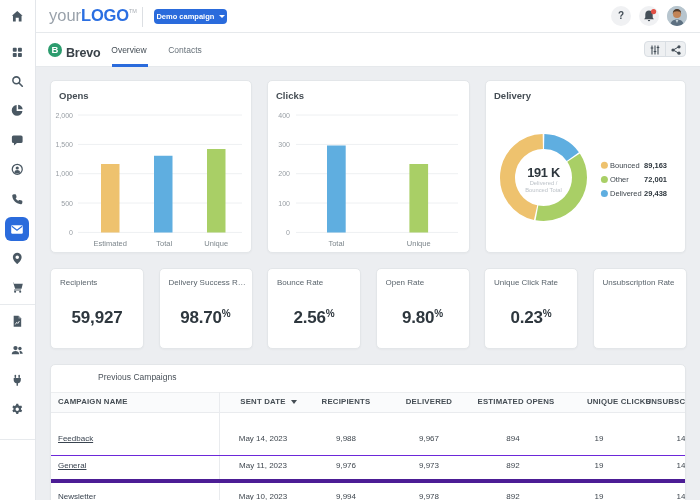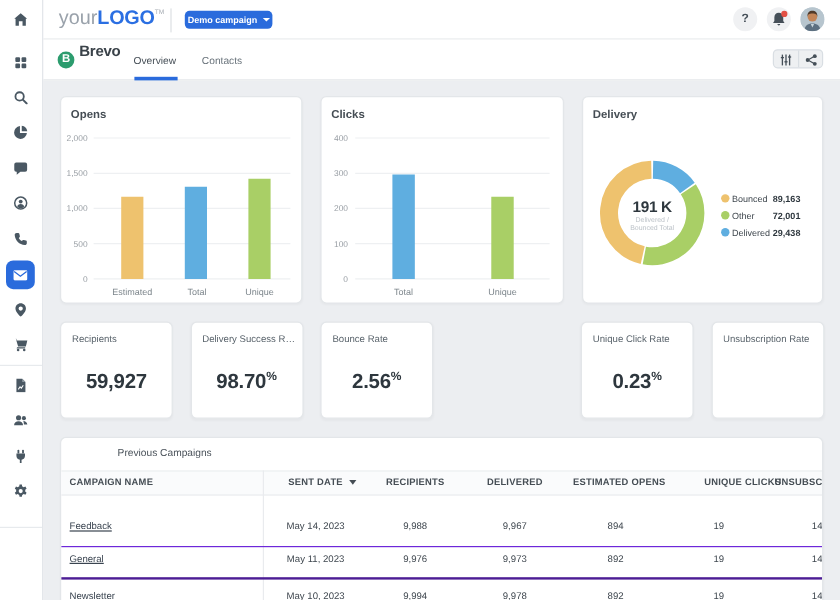--- a/index.html
+++ b/index.html
@@ -52,21 +52,21 @@
     <svg width="20" height="20" viewBox="0 0 20 20">
       <rect x="0" y="0" width="20" height="20" fill="#b7c5ce"></rect>
       <path d="M3.2 20 C3.4 15.6 6 13.6 10 13.6 C14 13.6 16.6 15.6 16.8 20 Z" fill="#5d7081"></path>
       <path d="M8.6 14 h2.8 l-1.4 3 Z" fill="#c9d4da"></path>
       <circle cx="10" cy="8" r="4" fill="#c28457"></circle>
       <path d="M5.9 8.2 C5.5 4.6 7.6 3 10 3 C12.4 3 14.5 4.6 14.1 8.2 C13.7 5.8 12.9 5.2 10 5.2 C7.1 5.2 6.3 5.8 5.9 8.2 Z" fill="#503a2a"></path>
     </svg>
   </div>
 
   <div class="abs" style="left:48px; top:43px; width:14px; height:14px; border-radius:50%; background:#2c9c6e; color:#fff; text-align:center; line-height:14px; font-size:9.5px; font-weight:bold;">B</div>
-  <div class="abs" style="left:66px; top:36px; font-size:12.5px; font-weight:bold; letter-spacing:-0.2px; color:#3a4249;">Brevo</div>
+  <div class="abs" style="left:66px; top:46px; font-size:12.5px; font-weight:bold; letter-spacing:-0.2px; color:#3a4249;">Brevo</div>
   <div class="abs" style="left:110px; top:45px; width:38px; text-align:center; font-size:8.5px; color:#454e56;">Overview</div>
   <div class="abs" style="left:112px; top:64px; width:36px; height:2.5px; background:#2a6bdc;"></div>
   <div class="abs" style="left:168px; top:45px; width:34px; text-align:center; font-size:8.5px; color:#68727a;">Contacts</div>
 
   <div class="abs" style="left:644px; top:41px; width:42px; height:16px; background:#eef0f2; border:1px solid #d9dee3; border-radius:4px;">
     <div style="position:absolute; left:20px; top:0; width:1px; height:14px; background:#d9dee3;"></div>
     <svg class="abs" style="left:5px; top:2.5px;" width="10" height="10" viewBox="0 0 10 10">
       <g stroke="#454f58" stroke-width="1.1">
         <line x1="2" y1="0.5" x2="2" y2="9.5"></line>
           <line x1="5" y1="0.5" x2="5" y2="9.5"></line>
@@ -246,20 +246,24 @@
       <div class="sval">59,927</div>
   </div>
   <div class="card" style="left:158.5px; top:268px; width:94px; height:81px;">
     <div class="slabel">Delivery Success Rate</div>
       <div class="sval">98.70<sup>%</sup></div>
   </div>
   <div class="card" style="left:267px; top:268px; width:94px; height:81px;">
     <div class="slabel">Bounce Rate</div>
       <div class="sval">2.56<sup>%</sup></div>
   </div>
+  <div class="card" style="left:375.5px; top:268px; width:94px; height:81px;">
+    <div class="slabel">Open Rate</div>
+      <div class="sval">9.80<sup>%</sup></div>
+  </div>
   <div class="card" style="left:484px; top:268px; width:94px; height:81px;">
     <div class="slabel">Unique Click Rate</div>
       <div class="sval">0.23<sup>%</sup></div>
   </div>
   <div class="card" style="left:592.5px; top:268px; width:94px; height:81px;">
     <div class="slabel">Unsubscription Rate</div>
   </div>
 
   <div class="card" style="left:50px; top:364px; width:636px; height:160px; border-radius:5px 5px 0 0; overflow:hidden;">
     <div style="position:absolute; left:7px; top:7px; font-size:8.5px; color:#4a525a;padding-left:40px;">Previous Campaigns</div>
@@ -277,21 +281,21 @@
 
     <div class="abs" style="left:0; top:56px; width:636px; height:35px; border-bottom:1px solid #6d28d9;">
       <a class="clink">Feedback</a>
       <div class="cell" style="left:162px;">May 14, 2023</div>
       <div class="cell" style="left:245px;">9,988</div>
       <div class="cell" style="left:328px;">9,967</div>
       <div class="cell" style="left:412px;">894</div>
       <div class="cell" style="left:498px;">19</div>
       <div class="cell" style="left:580px;">14</div>
     </div>
-    <div class="abs" style="left:0; top:83px; width:636px; height:35px; border-bottom:2px solid #4c1d95;">
+    <div class="abs" style="left:0; top:83px; width:636px; height:35px; border-bottom:4px solid #4c1d95;">
       <a class="clink">General</a>
       <div class="cell" style="left:162px;">May 11, 2023</div>
       <div class="cell" style="left:245px;">9,976</div>
       <div class="cell" style="left:328px;">9,973</div>
       <div class="cell" style="left:412px;">892</div>
       <div class="cell" style="left:498px;">19</div>
       <div class="cell" style="left:580px;">14</div>
     </div>
     <div class="abs" style="left:0; top:118px; width:636px; height:35px; border-bottom:1px solid #eceef0;">
       <a class="clink" style="top:8.5px;">Newsletter</a>

